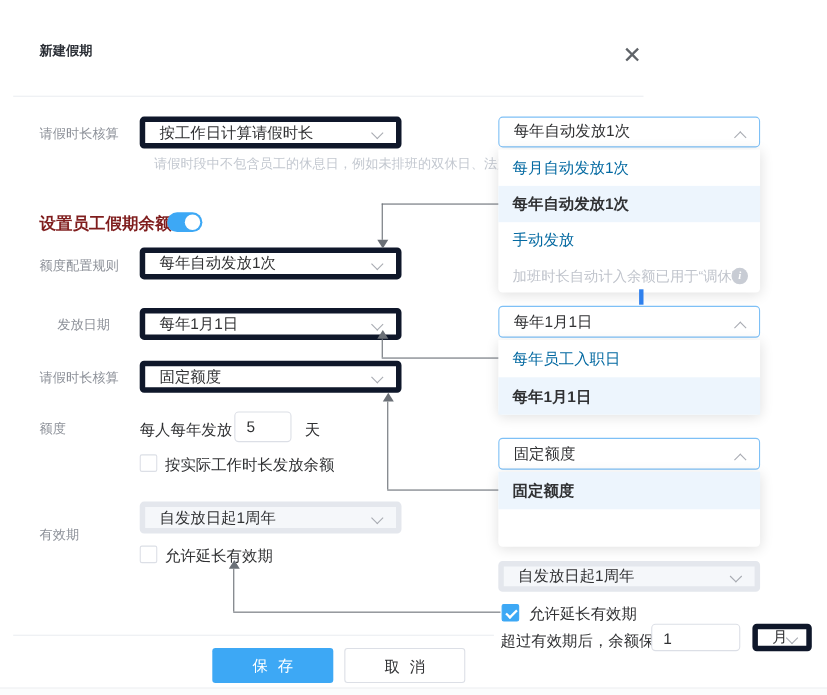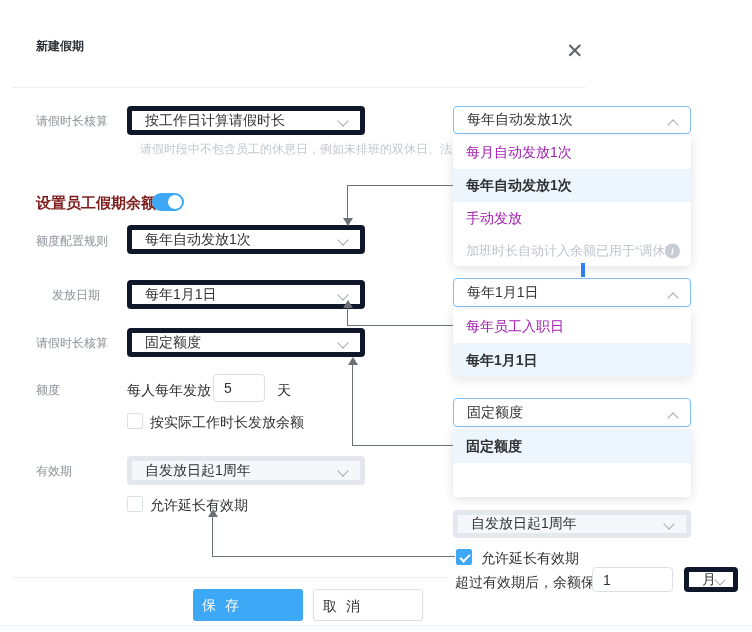--- a/index.html
+++ b/index.html
@@ -32,38 +32,38 @@
   .cklabel { position:absolute; font-size:14px; color:#303133; white-space:nowrap; }
   
   .ddinput {
     position:absolute; left:453px; width:238px; border:1px solid #7ec0f6; border-radius:4px;
     background:#fff; font-size:14px; color:#303133; z-index:6;
   }
   .ddlist {
     position:absolute; left:453px; width:238px; background:#fff; z-index:6;
     box-shadow:0 2px 12px rgba(0,0,0,0.12); border-radius:0 0 4px 4px;
   }
-  .opt { position:relative; font-size:14px; color:#a21caf; line-height:33px; padding-left:13px; white-space:nowrap; overflow:hidden; }
+  .opt { position:relative; font-size:14px; color:#0369a1; line-height:33px; padding-left:13px; white-space:nowrap; overflow:hidden; }
   .opt.sel { background:#edf5fd; color:#303133; font-weight:bold; }
   .opt.dis { color:#c0c4cc; font-size:13px; }
   .info-ic {
     position:absolute; right:11px; top:50%; transform:translateY(-50%);
     width:15px; height:15px; border-radius:50%; background:#c8ccd4; color:#fff;
     font-size:10px; line-height:15px; text-align:center; font-style:italic; font-weight:bold;
     font-family:"Liberation Serif",serif;
   }
   
   .aline { position:absolute; background:#6b7077; z-index:7; }
   .ahead { position:absolute; width:0; height:0; z-index:7; }
   .ahead.down { border-left:5px solid transparent; border-right:5px solid transparent; border-top:8px solid #6b7077; }
   .ahead.up   { border-left:5px solid transparent; border-right:5px solid transparent; border-bottom:8px solid #6b7077; }
   
   .btn {
     position:absolute; width:110px; height:32px; border-radius:3px; font-size:14px;
-    text-align:left; line-height:32px; letter-spacing:9px; text-indent:9px; cursor:pointer;
+    text-align:center; line-height:32px; letter-spacing:9px; text-indent:9px; cursor:pointer;
   }
   .btn.primary { background:#3da8f5; color:#fff; border:none; }
   .btn.plain   { background:#fff; color:#303133; border:1px solid #dcdfe6; }
   
   .toggle { position:absolute; width:32px; height:18px; border-radius:9px; background:#3da8f5; }
   .toggle .knob { position:absolute; right:2px; top:2px; width:14px; height:14px; border-radius:50%; background:#fff; }
   .num-input {
     position:absolute; border:1px solid #dcdfe6; border-radius:4px; background:#fff;
     font-size:14px; color:#303133; padding-left:10px; outline:none;
     font-family:"Liberation Sans","DejaVu Sans",sans-serif;
@@ -114,21 +114,21 @@
   </div>
 
   <div class="lbl" style="left:36px; top:382px;">额度</div>
   <div class="plain-text" style="left:127px; top:382px;">每人每年发放</div>
   <input class="num-input" style="left: 213px; top: 374px; width: 52px; height: 28px;" readonly="" value="5">
   <div class="plain-text" style="left:277px; top:382px;">天</div>
 
   <div class="ckbox" style="left:127px; top:413px;"></div>
   <div class="cklabel" style="left:150px; top:414px;">按实际工作时长发放余额</div>
 
-  <div class="lbl" style="left:36px; top:463px;">有效期</div>
+  <div class="lbl" style="left:36px; top:478px;">有效期</div>
   <div class="box" style="left:127px; top:456px; width:238px; height:29px; background:#f5f7fa; border-color:#e4e7ed;">
     <span class="val">自发放日起1周年</span>
     <span class="chev down"></span>
   </div>
 
   <div class="ckbox" style="left:127px; top:496px;"></div>
   <div class="cklabel" style="left:150px; top:497px;">允许延长有效期</div>
 
   <div class="hairline" style="left:12px; top:577px; width:437px;"></div>
   <button class="btn primary" style="left:193px; top:589px;">保存</button>

